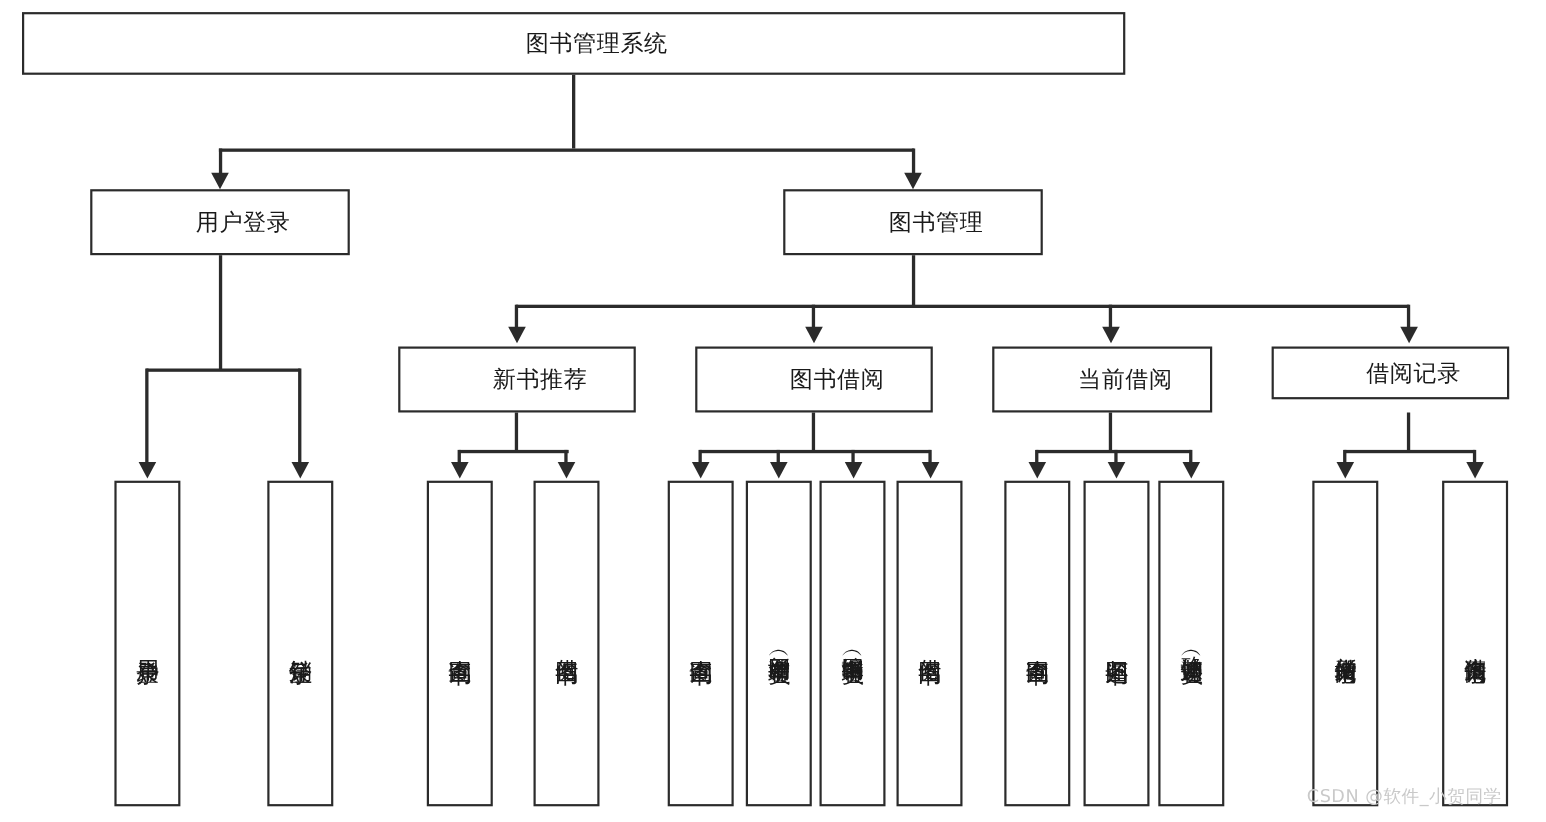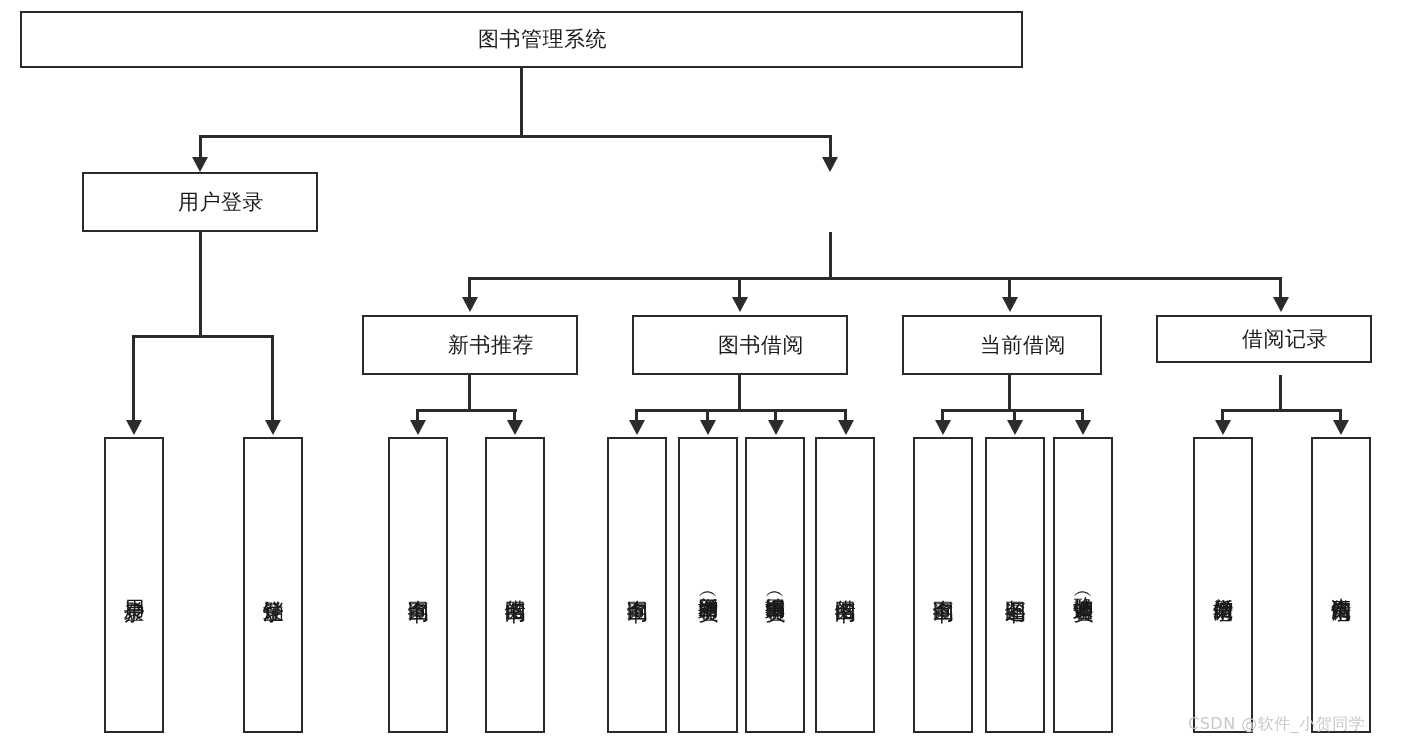--- a/index.html
+++ b/index.html
@@ -88,20 +88,23 @@
 <div id="canvas">
 
   <div class="node horiz" style="left:20px; top:11px; width:1003px; height:57px;">
     <span class="label">图书管理系统</span>
   </div>
 
   <div class="node horiz" style="left:82px; top:172px; width:236px; height:60px;">
     <span class="label">用户登录</span>
   </div>
 
+  <div class="node horiz" style="left:712px; top:172px; width:236px; height:60px;">
+    <span class="label">图书管理</span>
+  </div>
 
   <div class="node horiz" style="left:632px; top:315px; width:216px; height:60px;">
     <span class="label">图书借阅</span>
   </div>
 
   <div class="node horiz" style="left:362px; top:315px; width:216px; height:60px;">
     <span class="label">新书推荐</span>
   </div>
 
   <div class="node horiz" style="left:902px; top:315px; width:200px; height:60px;">

